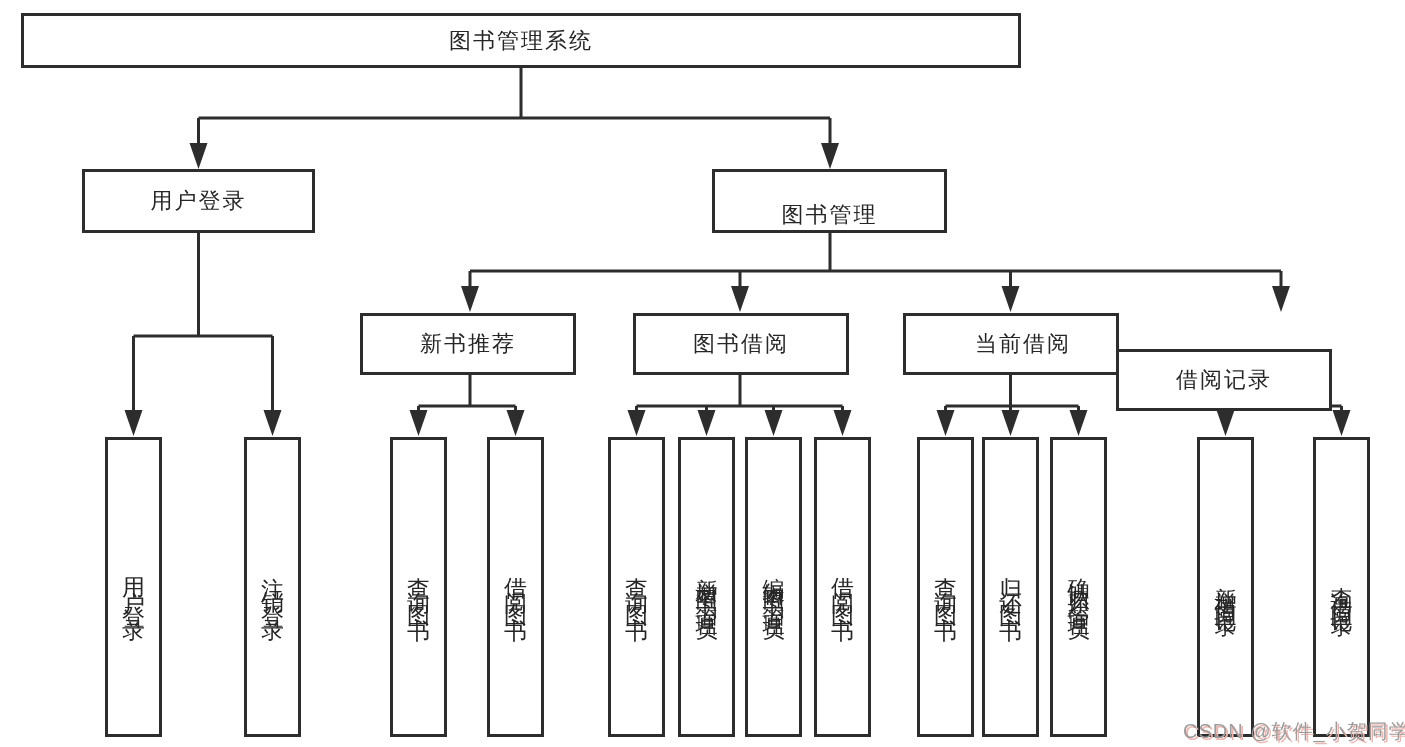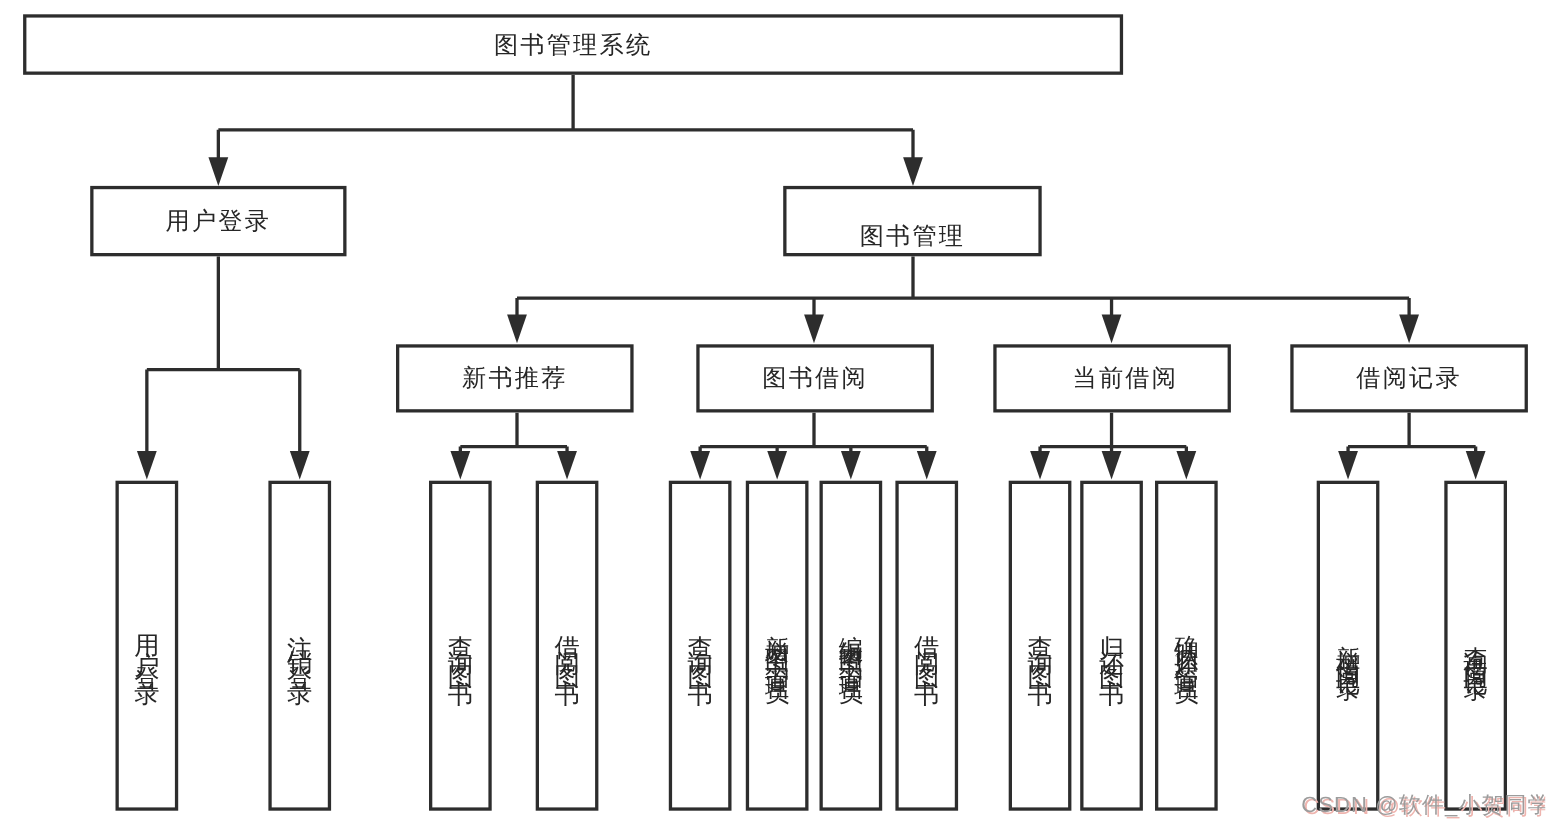--- a/index.html
+++ b/index.html
@@ -11,21 +11,21 @@
   .box{
     position:absolute;background:#ffffff;border:3px solid #2d2d2d;
     display:flex;align-items:center;justify-content:center;
     box-sizing:border-box;z-index:2;
   }
   .hlabel{font-size:22px;letter-spacing:2px;white-space:nowrap;}
   .root{left:21px;top:13px;width:1000px;height:55px;}
   .l1a{left:82px;top:169px;width:233px;height:64px;}
   .l1b{left:712px;top:169px;width:235px;height:64px;align-items:flex-end;}
   .l2{top:313px;width:216px;height:62px;}
-  .l2a{left:360px;} .l2b{left:633px;} .l2c{left:903px;padding-left:24px;} .l2d{left:1173px;}
+  .l2a{left:360px;} .l2b{left:633px;} .l2c{left:903px;padding-left:24px;} .l2d{left:1116px;margin-top:36px;}
   .leaf{top:437px;width:57px;height:300px;}
   .vlabel{
     writing-mode:vertical-rl;text-orientation:mixed;
     font-size:22px;letter-spacing:6px;line-height:1;white-space:nowrap;
   }
   .s4 .vlabel{letter-spacing:14px;font-size:23px;}
   .pA1{left:105px;} .pA2{left:244px;}
   .pB1{left:390px;} .pB2{left:487px;}
   .pC1{left:608px;} .pC2{left:678px;} .pC3{left:745px;} .pC4{left:814px;}
   .pD1{left:917px;} .pD2{left:982px;} .pD3{left:1050px;}

